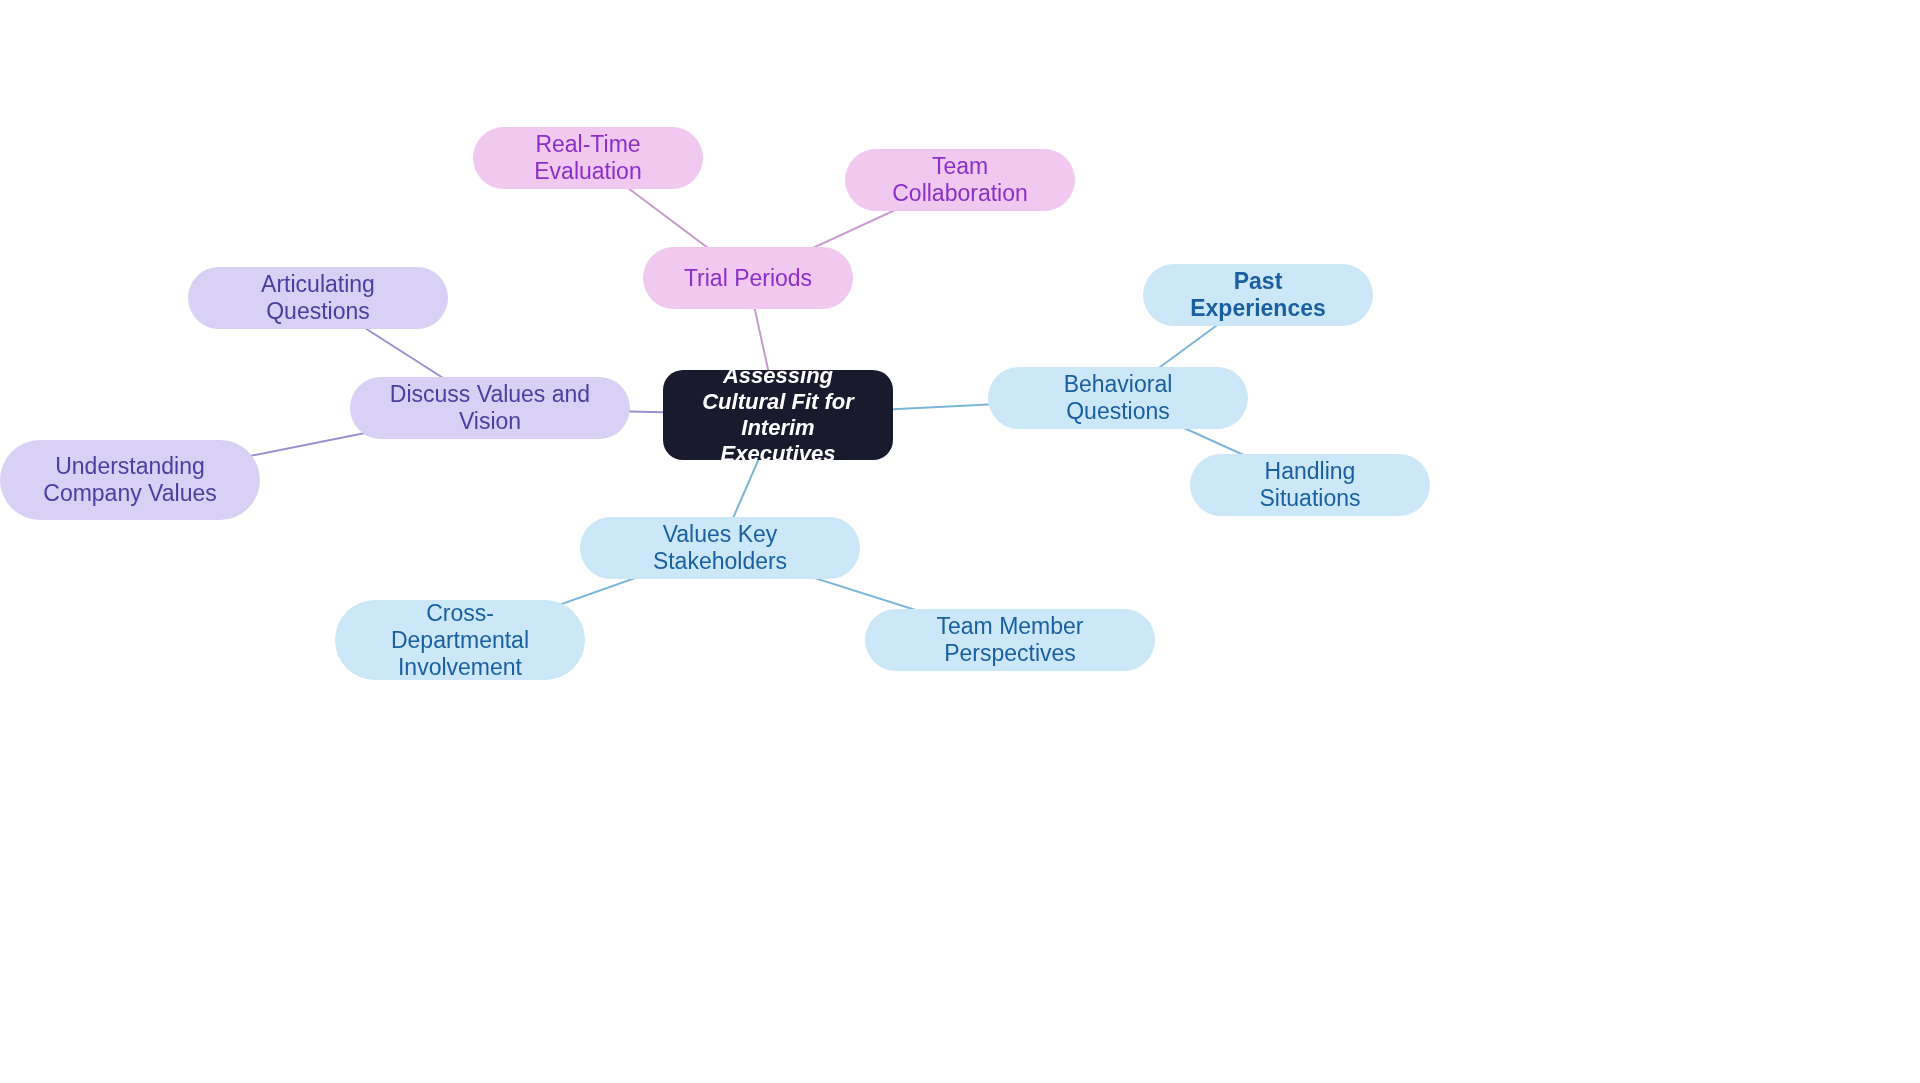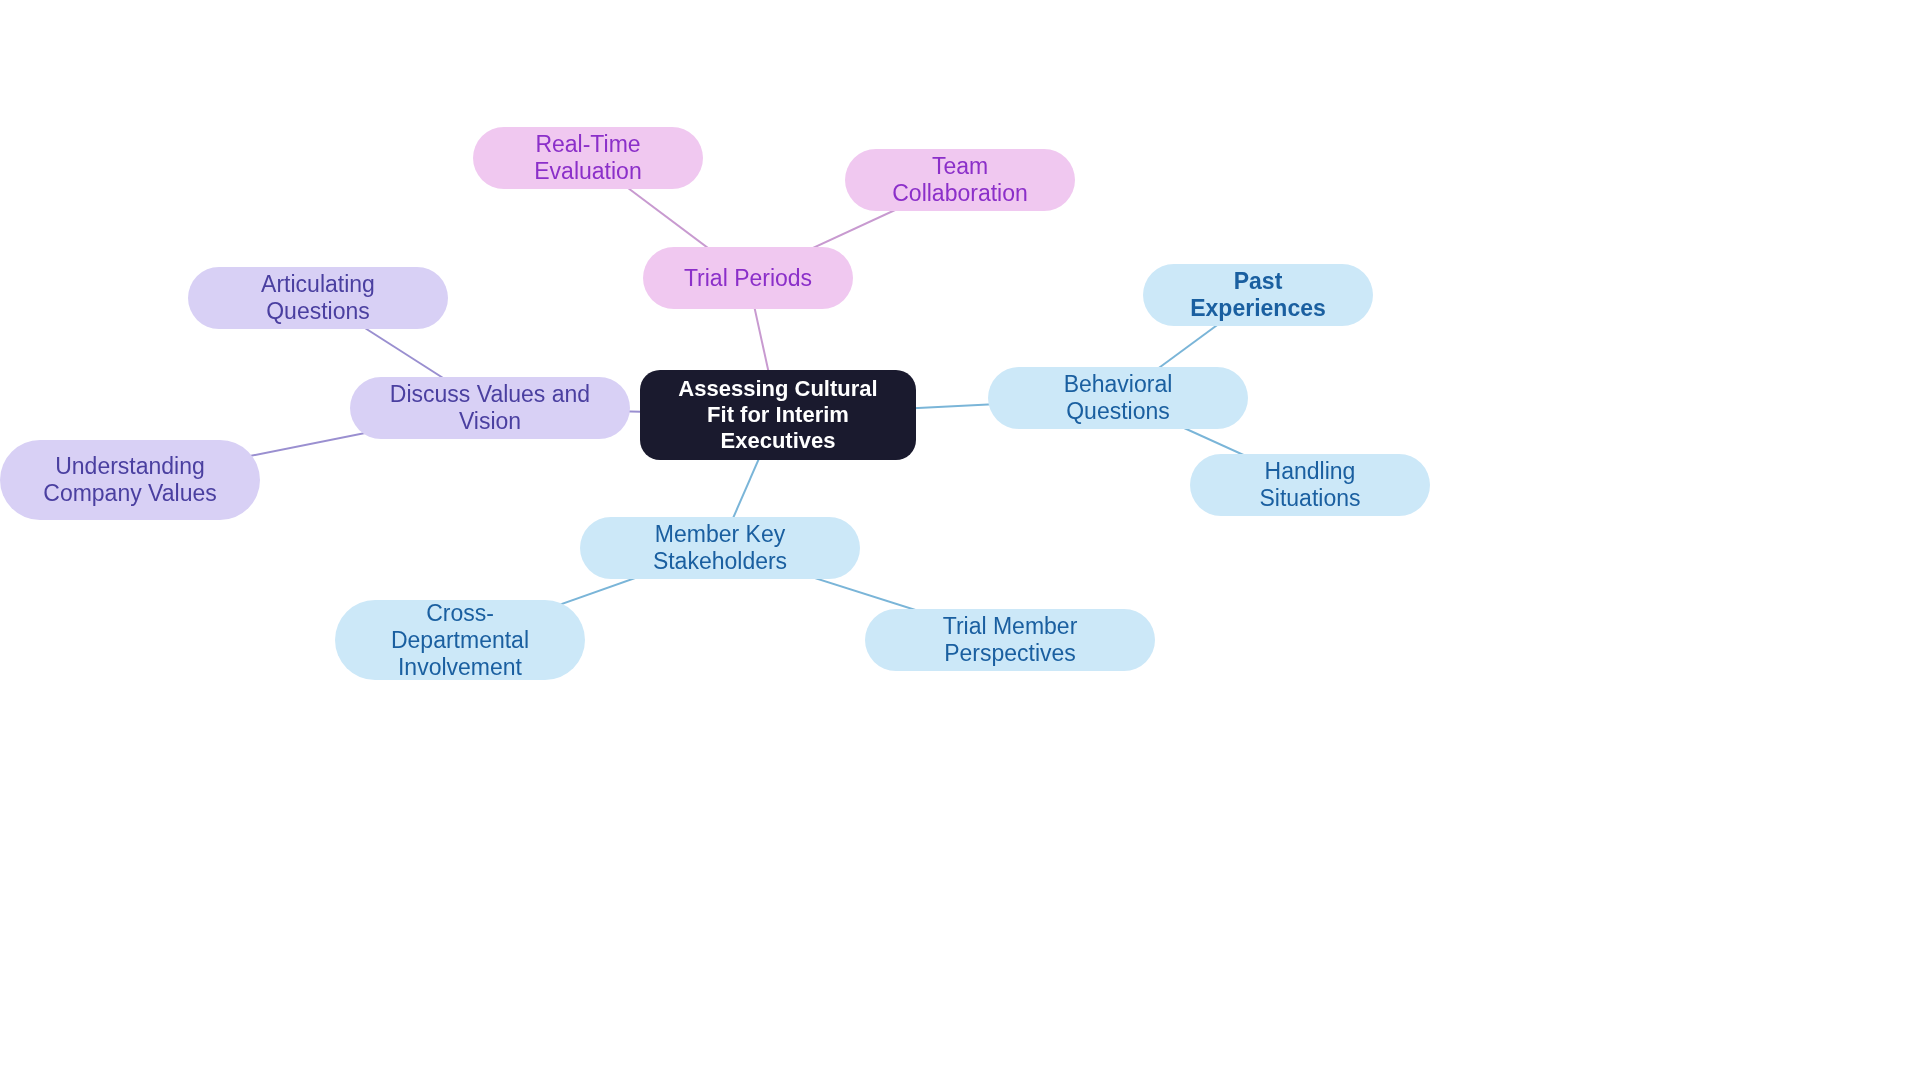--- a/index.html
+++ b/index.html
@@ -73,29 +73,29 @@
       <line x1="778" y1="415" x2="490" y2="408" stroke="#9a8fd0" stroke-width="2"></line>
       <line x1="490" y1="408" x2="318" y2="298" stroke="#9a8fd0" stroke-width="2"></line>
       <line x1="490" y1="408" x2="130" y2="480" stroke="#9a8fd0" stroke-width="2"></line>
       <line x1="778" y1="415" x2="1118" y2="398" stroke="#7ab5d8" stroke-width="2"></line>
       <line x1="1118" y1="398" x2="1258" y2="295" stroke="#7ab5d8" stroke-width="2"></line>
       <line x1="1118" y1="398" x2="1310" y2="485" stroke="#7ab5d8" stroke-width="2"></line>
       <line x1="778" y1="415" x2="720" y2="548" stroke="#7ab5d8" stroke-width="2"></line>
       <line x1="720" y1="548" x2="460" y2="640" stroke="#7ab5d8" stroke-width="2"></line>
       <line x1="720" y1="548" x2="1010" y2="640" stroke="#7ab5d8" stroke-width="2"></line>
     </svg>
-<div class="node node-center" style="left: 778px; top: 415px; width: 276px; height: 90px;">Assessing Cultural Fit for
+<div class="node node-center" style="left: 778px; top: 415px; width: 230px; height: 90px; font-style: italic;">Assessing Cultural Fit for
 Interim Executives</div>
     <div class="node node-pink" style="left: 748px; top: 278px; width: 210px; height: 62px;">Trial Periods</div>
     <div class="node node-pink" style="left: 588px; top: 158px; width: 230px; height: 62px;">Real-Time Evaluation</div>
     <div class="node node-lavender" style="left: 490px; top: 408px; width: 280px; height: 62px;">Discuss Values and Vision</div>
     <div class="node node-pink" style="left: 960px; top: 180px; width: 230px; height: 62px;">Team Collaboration</div>
     <div class="node node-lavender" style="left: 318px; top: 298px; width: 260px; height: 62px;">Articulating Questions</div>
     <div class="node node-lavender" style="left: 130px; top: 480px; width: 260px; height: 80px;">Understanding Company
 Values</div>
     <div class="node node-blue" style="left: 1118px; top: 398px; width: 260px; height: 62px;">Behavioral Questions</div>
     <div class="node node-blue" style="left: 1258px; top: 295px; width: 230px; height: 62px; font-weight: bold;">Past Experiences</div>
     <div class="node node-blue" style="left: 1310px; top: 485px; width: 240px; height: 62px;">Handling Situations</div>
-    <div class="node node-blue" style="left: 720px; top: 548px; width: 280px; height: 62px;">Member Key Stakeholders</div>
+    <div class="node node-blue" style="left: 720px; top: 548px; width: 280px; height: 62px;">Values Key Stakeholders</div>
     <div class="node node-blue" style="left: 460px; top: 640px; width: 250px; height: 80px;">Cross-Departmental
 Involvement</div>
-    <div class="node node-blue" style="left: 1010px; top: 640px; width: 290px; height: 62px;">Trial Member Perspectives</div>
+    <div class="node node-blue" style="left: 1010px; top: 640px; width: 290px; height: 62px;">Team Member Perspectives</div>
   </div>
 
 </body></html>

